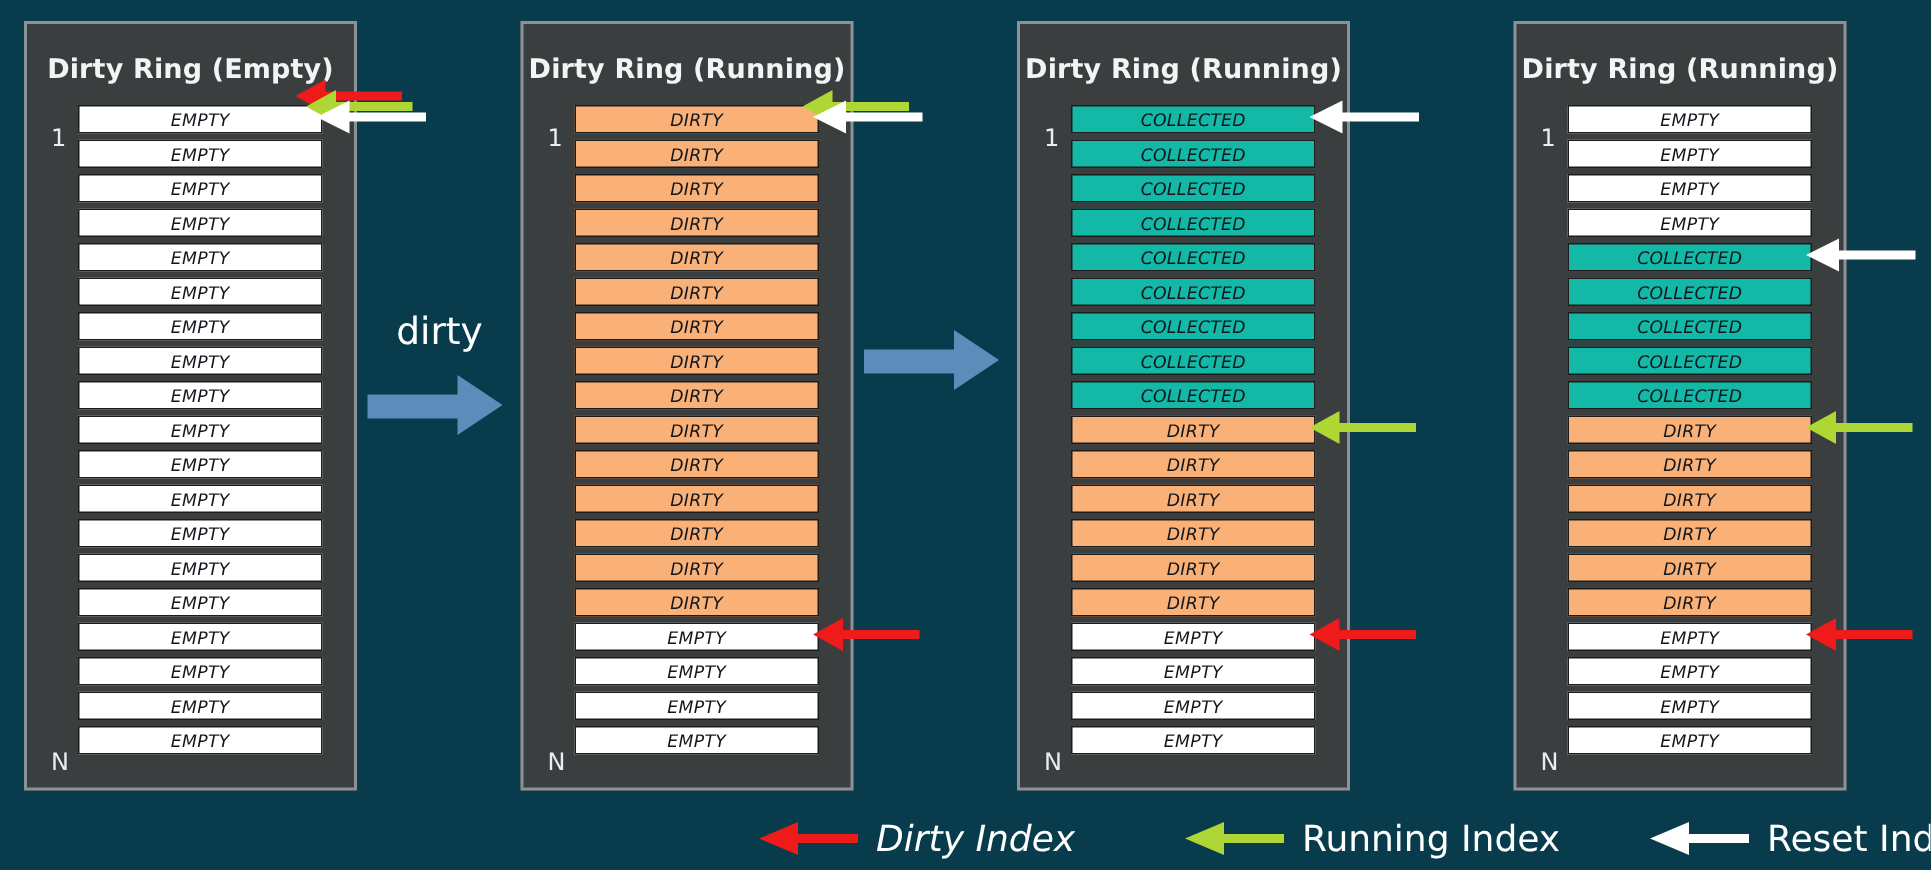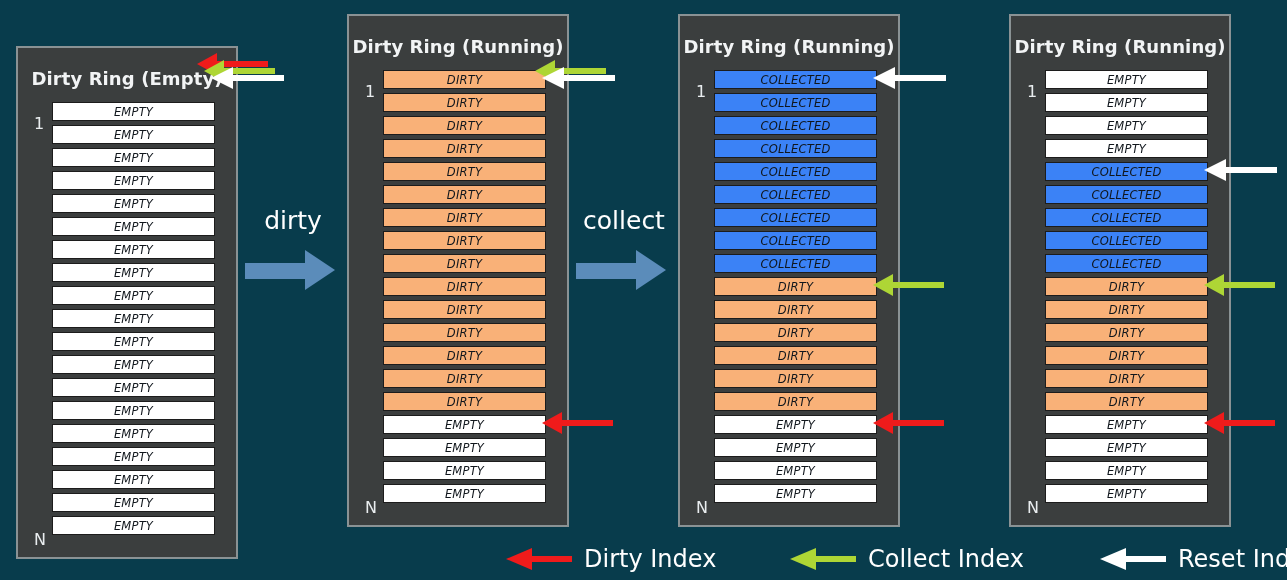--- a/index.html
+++ b/index.html
@@ -26,21 +26,21 @@
   
   .panel {
     position: absolute;
     top: 14px;
     width: 222px;
     height: 513px;
     background: #3b3e3e;
     border: 2px solid #8a9294;
     box-sizing: border-box;
   }
-  .panel-p1 { left: 16px; margin-top: 32px;   }
+  .panel-p1 { left: 16px;   }
   .panel-p2 { left: 347px;  }
   .panel-p3 { left: 678px;  }
   .panel-p4 { left: 1009px; }
 
   .panel-title {
     position: absolute;
     left: 0; right: 0;
     top: 20px;
     text-align: center;
     color: #f2f4f5;
@@ -64,21 +64,21 @@
     border: 1px solid #1c1c1c;
     box-sizing: border-box;
     text-align: center;
     font-size: 11.5px;
     color: #10161c;
     font-weight: normal;
     letter-spacing: 0.2px;
   }
   .slot.EMPTY     { background: #ffffff; }
   .slot.DIRTY     { background: #f9b178; }
-  .slot.COLLECTED { background: #3b82f6; }
+  .slot.COLLECTED { background: #14b8a6; }
 
   .idx-label {
     position: absolute;
     color: #e9edef;
     font-size: 16px;
     font-weight: normal;
     left: 16px;
   }
   .idx-first { top: 66px; }
   .idx-last  { top: 482px; }
@@ -188,21 +188,21 @@
   .legend-item.green .l-shaft { background: #aed635; }
   .legend-item.green .l-head  { border-right: 26px solid #aed635; }
   .legend-item.white .l-shaft { background: #ffffff; }
   .legend-item.white .l-head  { border-right: 26px solid #ffffff; }
   .legend-text {
     color: #ffffff;
     font-size: 24px;
     font-weight: normal;
     white-space: nowrap;
   }
-  .legend-1 { left: 506px; }
+  .legend-1 { left: 506px; font-style: italic; }
   .legend-2 { left: 790px; }
   .legend-3 { left: 1100px; }
 </style>
 </head>
 <body>
 
 <div id="stage">
 
   <div class="panel panel-p1">
     <div class="panel-title">Dirty Ring (Empty)</div>
@@ -364,41 +364,40 @@
     </div>
 
   <div class="trans trans-1">
     <div class="trans-label">dirty</div>
     <div class="trans-arrow">
       <div class="body"></div>
         <div class="tip"></div>
     </div>
   </div>
   <div class="trans trans-2">
-    <div class="trans-label">collect</div>
     <div class="trans-arrow">
       <div class="body"></div>
         <div class="tip"></div>
     </div>
   </div>
 
   <div class="legend">
     <div class="legend-item red legend-1">
       <div class="legend-arrow">
         <div class="l-shaft"></div>
           <div class="l-head"></div>
       </div>
       <div class="legend-text">Dirty Index</div>
     </div>
     <div class="legend-item green legend-2">
       <div class="legend-arrow">
         <div class="l-shaft"></div>
           <div class="l-head"></div>
       </div>
-      <div class="legend-text">Collect Index</div>
+      <div class="legend-text">Running Index</div>
     </div>
     <div class="legend-item white legend-3">
       <div class="legend-arrow">
         <div class="l-shaft"></div>
           <div class="l-head"></div>
       </div>
       <div class="legend-text">Reset Index</div>
     </div>
   </div>
 

